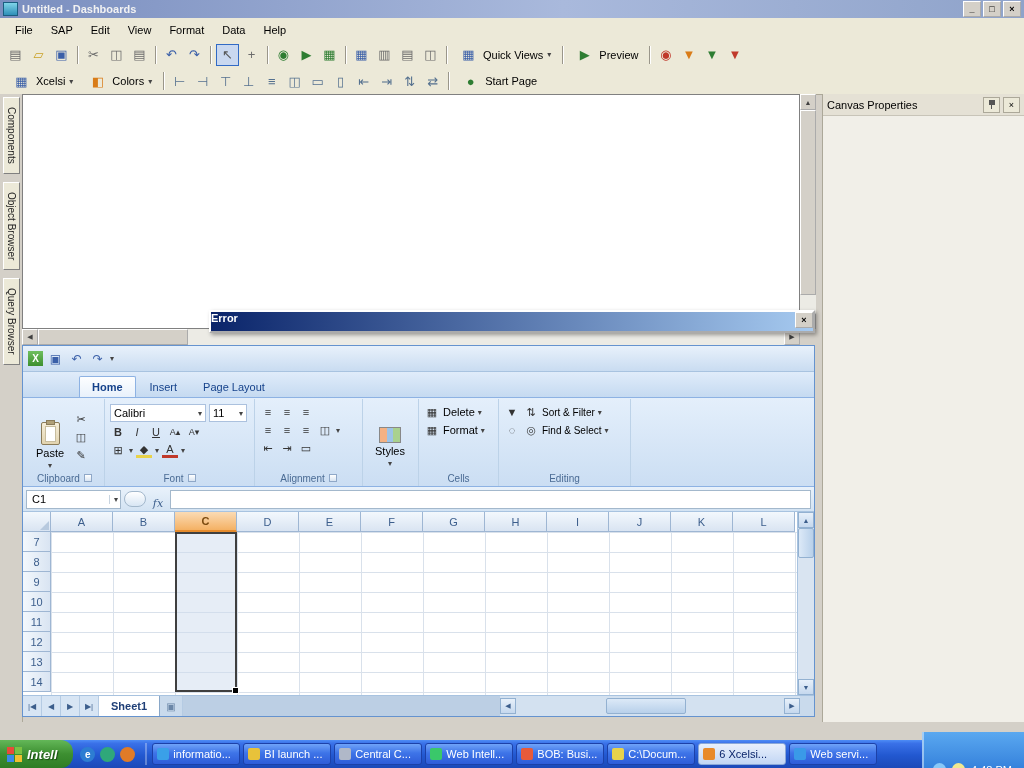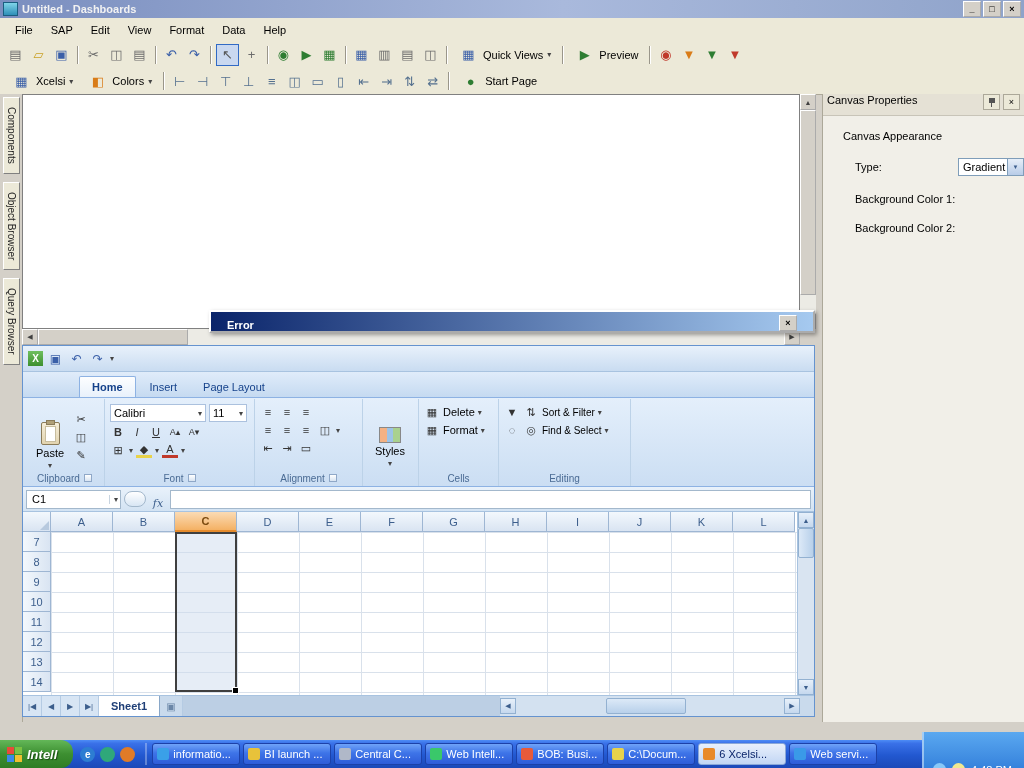--- a/index.html
+++ b/index.html
@@ -146,21 +146,21 @@
   .sbspacer{flex:1;background:#BCCFE4;}
   .hscroll{width:300px;display:flex;align-items:center;background:#D3E1F0;flex:none;}
   .htrack{flex:1;height:16px;position:relative;}
   .hthumb2{position:absolute;left:90px;top:0;width:80px;height:16px;
     background:linear-gradient(#DCE9F7,#B8D0EA);border:1px solid #93B1D1;border-radius:2px;box-sizing:border-box;}
   .sbgrip{width:14px;background:#C9DAEC;flex:none;}
 
   
   .rpanel{position:absolute;left:822px;top:94px;width:202px;bottom:46px;background:#F1EFE8;
     border-left:1px solid #ACA899;box-sizing:border-box;}
-  .rp-header{height:21px;display:flex;align-items:flex-start;padding:0 4px;background:#E5E1D5;
+  .rp-header{height:21px;display:flex;align-items:center;padding:0 4px;background:#E5E1D5;
     border-bottom:1px solid #C8C4B8;}
   .rp-title{flex:1;}
   .rp-btn{width:15px;height:14px;border:1px solid #ACA899;background:#ECE9D8;display:flex;
     align-items:center;justify-content:center;font-size:9px;margin-left:3px;flex:none;}
   .pin{width:10px;height:11px;position:relative;}
   .pin::before{content:"";position:absolute;left:2px;top:1px;width:6px;height:5px;background:#555;}
   .pin::after{content:"";position:absolute;left:4px;top:6px;width:1px;height:4px;background:#555;}
   .rp-iconstrip{height:88px;background:#FFF;border-bottom:1px solid #ACA899;display:flex;
     padding:7px 0 0 14px;box-sizing:border-box;}
   .general{display:flex;flex-direction:column;align-items:center;gap:3px;}
@@ -176,21 +176,21 @@
   .pcombo{margin-left:auto;width:66px;height:18px;background:#FFF;border:1px solid #7F9DB9;
     display:flex;align-items:center;padding-left:4px;box-sizing:border-box;}
   .ddbox{margin-left:auto;width:15px;height:16px;background:linear-gradient(#E6EEF8,#B8CCE8);
     border-left:1px solid #7F9DB9;color:#3C5E8C;font-size:6px;display:flex;align-items:center;
     justify-content:center;flex:none;}
 
   
   .dialog{position:absolute;left:209px;top:310px;width:606px;background:#D4D0C8;
     border:2px outset #FFF;box-shadow:2px 2px 4px rgba(0,0,0,0.35);z-index:40;box-sizing:border-box;}
   .dlg-title{height:19px;background:linear-gradient(90deg,#0A246A,#A6CAF0);color:#FFF;
-    font-weight:bold;display:flex;align-items:flex-end;padding:0 16px;}
+    font-weight:bold;display:flex;align-items:flex-start;padding:0 0;}
   .dlg-close{margin-left:auto;width:16px;height:14px;background:#D4D0C8;border:1px outset #FFF;
     color:#000;font-size:9px;font-weight:bold;display:flex;align-items:center;justify-content:center;}
   .dlg-body{padding:9px 14px 12px;}
   .dlg-text{line-height:13px;}
   .dlg-btnrow{display:flex;justify-content:center;margin-top:12px;}
   .dlg-ok{width:75px;height:22px;background:#D4D0C8;border:2px outset #FFF;
     box-shadow:0 0 0 1px #000;display:flex;align-items:center;justify-content:center;
     outline:1px dotted #000;outline-offset:-5px;box-sizing:border-box;}
 
   
@@ -497,36 +497,20 @@
   </div>
 
   <div class="rpanel">
     <div class="rp-header">
       <span class="rp-title">Canvas Properties</span>
       <span class="rp-btn">
           <span class="pin"></span>
         </span>
       <span class="rp-btn">×</span>
     </div>
-    <div class="rp-body">
-      <div class="rp-section">Canvas Appearance</div>
-      <div class="prow">
-        <span>Type:</span>
-        <div class="pcombo">
-          <span>Gradient</span>
-          <span class="ddbox">▼</span>
-        </div>
-      </div>
-      <div class="prow">
-        <span>Background Color 1:</span>
-      </div>
-      <div class="prow">
-        <span>Background Color 2:</span>
-      </div>
-    </div>
   </div>
 
   <div class="dialog">
     <div class="dlg-title">
       <span>Error</span>
       <span class="dlg-close">×</span>
     </div>
   </div>
 
 

